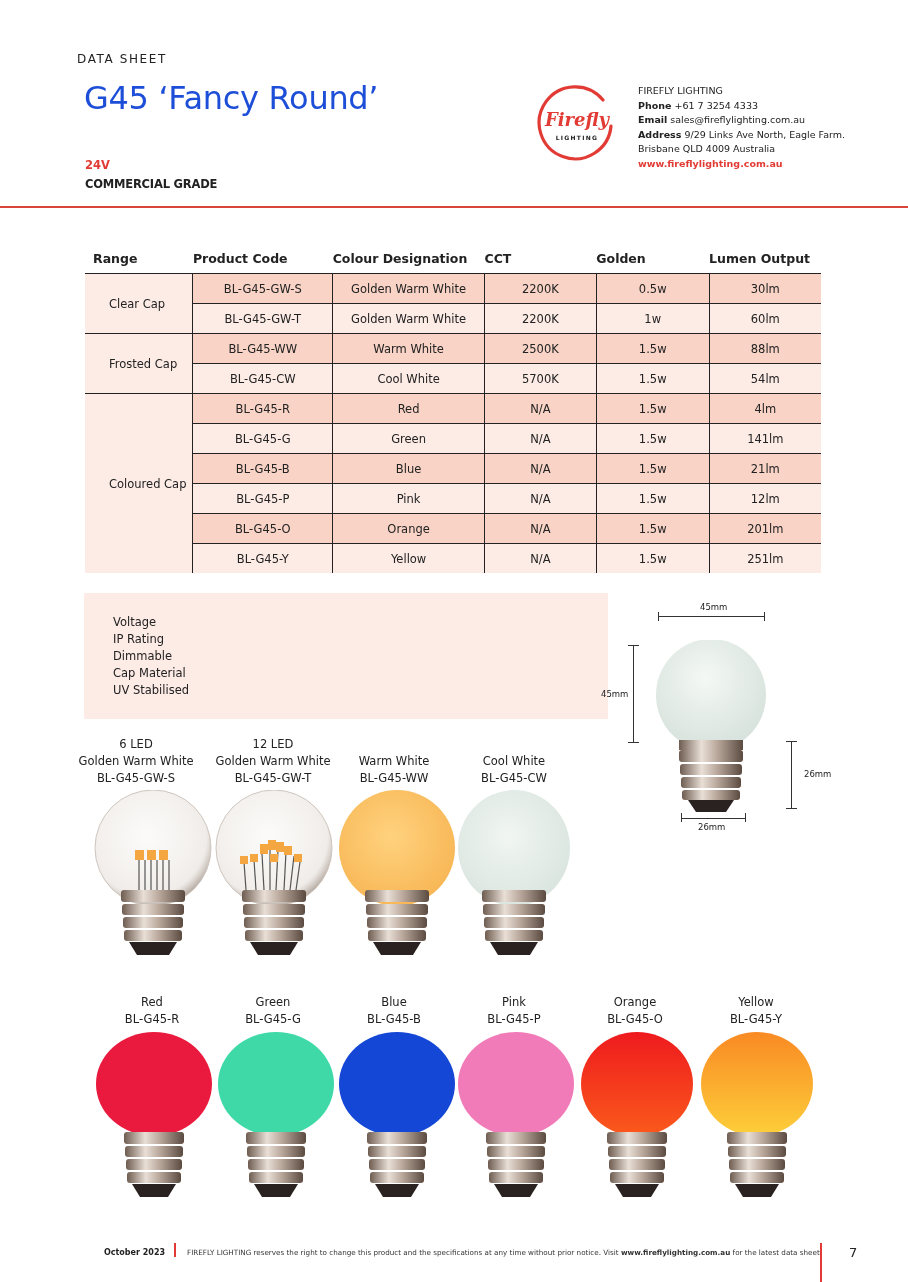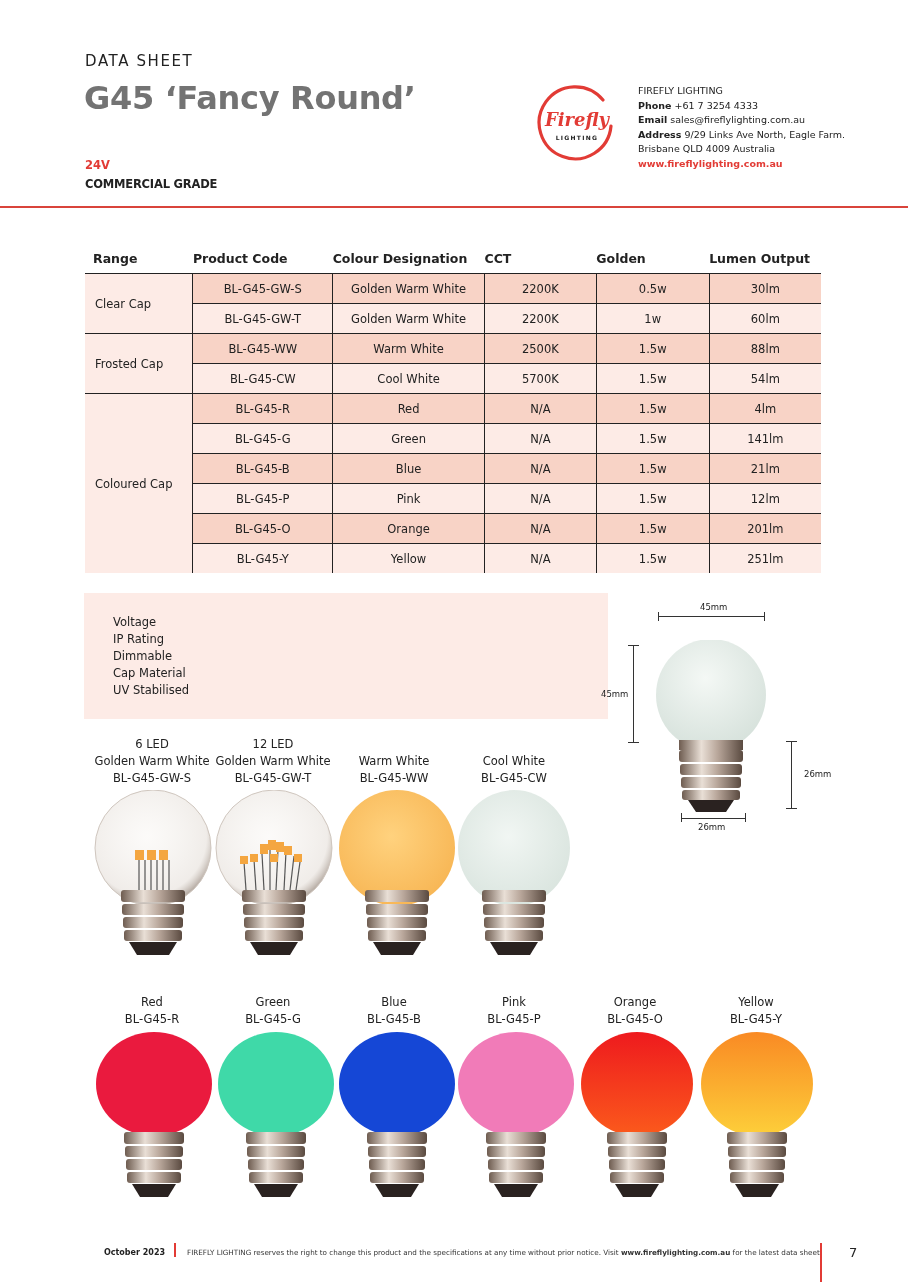--- a/index.html
+++ b/index.html
@@ -1,39 +1,39 @@
 <!DOCTYPE html>
 <html><head>
 <meta charset="utf-8">
 <style>
   html, body { margin: 0; padding: 0; background: #ffffff; }
   body { width: 908px; height: 1282px; position: relative; overflow: hidden;
          font-family: "DejaVu Sans", sans-serif; color: #1f1f1f; }
   .abs { position: absolute; }
 
   
-  .eyebrow { left: 85px; top: 52px; font-size: 15px; letter-spacing: 1.6px; font-weight: 500; color: #222; }
-  .title { left: 84px; top: 82px; font-size: 32px; line-height: 32px; font-weight: bold; letter-spacing: -0.3px; color: #737373; }
+  .eyebrow { left: 77px; top: 52px; font-size: 12px; letter-spacing: 1.6px; font-weight: 500; color: #222; }
+  .title { left: 84px; top: 82px; font-size: 32px; line-height: 32px; font-weight: normal; letter-spacing: -0.3px; color: #1d4ed8; }
   .voltage { left: 85px; top: 158px; font-size: 11.5px; font-weight: bold; color: #e23b35; }
   .grade { left: 85px; top: 177px; font-size: 11.5px; font-weight: bold; color: #222; letter-spacing: -0.2px; }
   .rule { left: 0; top: 206px; width: 908px; height: 2px; background: #d9443b; }
 
   .logo { left: 537px; top: 82px; width: 80px; height: 80px; }
   .contact { left: 638px; top: 84px; font-size: 9.5px; line-height: 14.5px; color: #222; }
   .contact .company { font-weight: normal; }
   .contact b { font-weight: bold; }
   .contact .web { color: #e23b35; font-weight: bold; }
 
   
   table.spec { position: absolute; left: 85px; top: 243px; width: 736px; border-collapse: collapse;
                font-family: "DejaVu Sans", sans-serif; font-size: 11.5px; color: #222; }
   table.spec th { font-weight: bold; font-size: 12.5px; text-align: left; height: 30px; padding: 0; border-bottom: 1.5px solid #222; }
   table.spec th.range-h { text-align: left; padding-left: 8px; }
   table.spec td { text-align: center; height: 29px; padding: 0; border-left: 1px solid #222; border-bottom: 1px solid #222; }
-  table.spec td.range { text-align: left; padding-left: 10px; background: #fdebe6; border-left: none; border-bottom: 1px solid #222; }
+  table.spec td.range { text-align: left; padding-left: 24px; background: #fdebe6; border-left: none; border-bottom: 1px solid #222; }
   table.spec tr.dark td:not(.range) { background: #f8d3c6; }
   table.spec tr.light td:not(.range) { background: #fdebe6; }
   table.spec tr.last td { border-bottom: none; }
 
   
   .specbox { left: 84px; top: 593px; width: 524px; height: 126px; background: #fdebe6; }
   .specrow { position: absolute; font-size: 11.5px; line-height: 17px; color: #222; }
 
   
   .dim-text { font-size: 8.5px; color: #222; }
@@ -218,21 +218,21 @@
     <g fill="url(#metal0)">
       <rect x="25" y="110" width="64" height="12" rx="3"></rect>
       <rect x="26" y="124" width="62" height="11" rx="3"></rect>
       <rect x="27" y="137" width="60" height="11" rx="3"></rect>
       <rect x="28" y="150" width="58" height="10" rx="3"></rect>
     </g>
     <path d="M34 160 L80 160 L72 172 L42 172 Z" fill="#2a2220"></path>
   </svg>
 </div>
 
-<div class="blabel" style="left:90px; top:736px;">
+<div class="blabel" style="left:74px; top:736px;">
   <div>6 LED</div>
   <div>Golden Warm White</div>
   <div>BL-G45-GW-S</div>
 </div>
 <div class="blabel" style="left:211px; top:736px;">
   <div>12 LED</div>
   <div>Golden Warm White</div>
   <div>BL-G45-GW-T</div>
 </div>
 <div class="blabel" style="left:332px; top:753px;">

